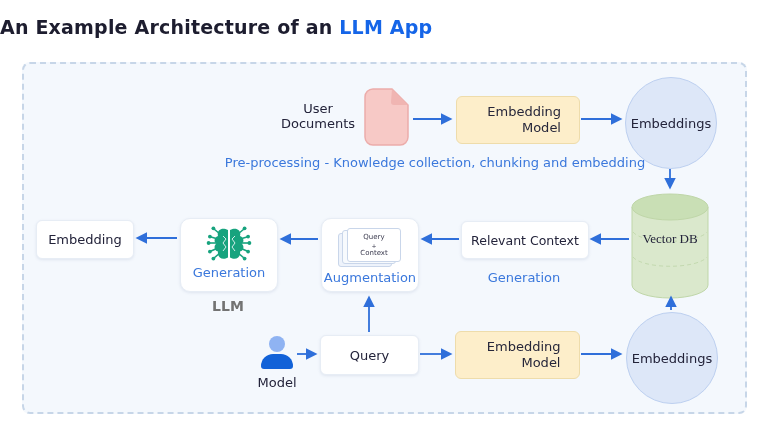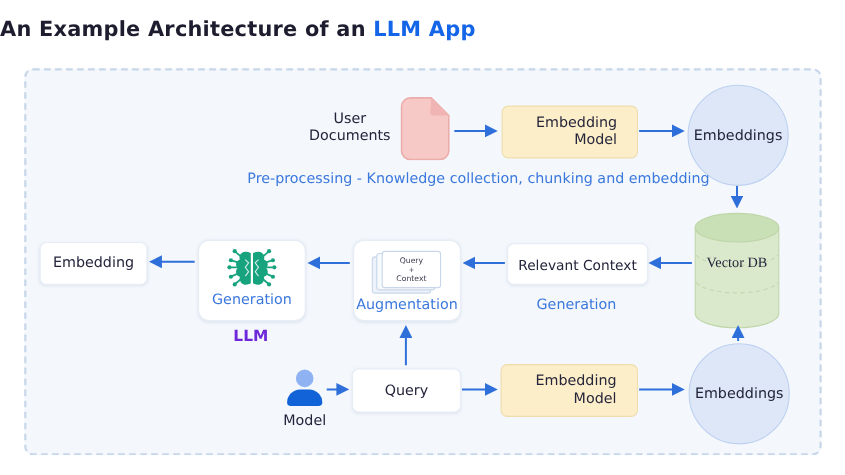--- a/index.html
+++ b/index.html
@@ -39,21 +39,21 @@
   
   .circle{
     width:90px;height:90px;border-radius:50%;
     background:#dde7f8;border:1px solid #bdd0f0;
     display:flex;align-items:center;justify-content:center;
     font-size:13px;color:#23233a;
   }
   
   .blue-caption{color:#3b78dc;font-size:13px;text-align:center;}
   .small-label{font-size:13px;color:#23233a;text-align:center;line-height:15px;}
-  .bold-label{font-weight:bold;font-size:14px;color:#6d28d9;text-align:center;}
+  .bold-label{font-weight:bold;font-size:14px;color:#737373;text-align:center;}
   
   .user-icon{width:34px;height:34px;}
   .user-icon .head{width:16px;height:16px;border-radius:50%;background:#8fb3f2;margin:0 auto;}
   .user-icon .torso{width:32px;height:15px;margin:2px auto 0;background:#1262d8;border-radius:16px 16px 4px 4px;}
   
   .stack{position:relative;width:64px;height:38px;margin:9px auto 0;}
   .stack .card{
     position:absolute;width:52px;height:32px;background:#ffffff;
     border:1px solid #c9d6ea;border-radius:3px;
   }

